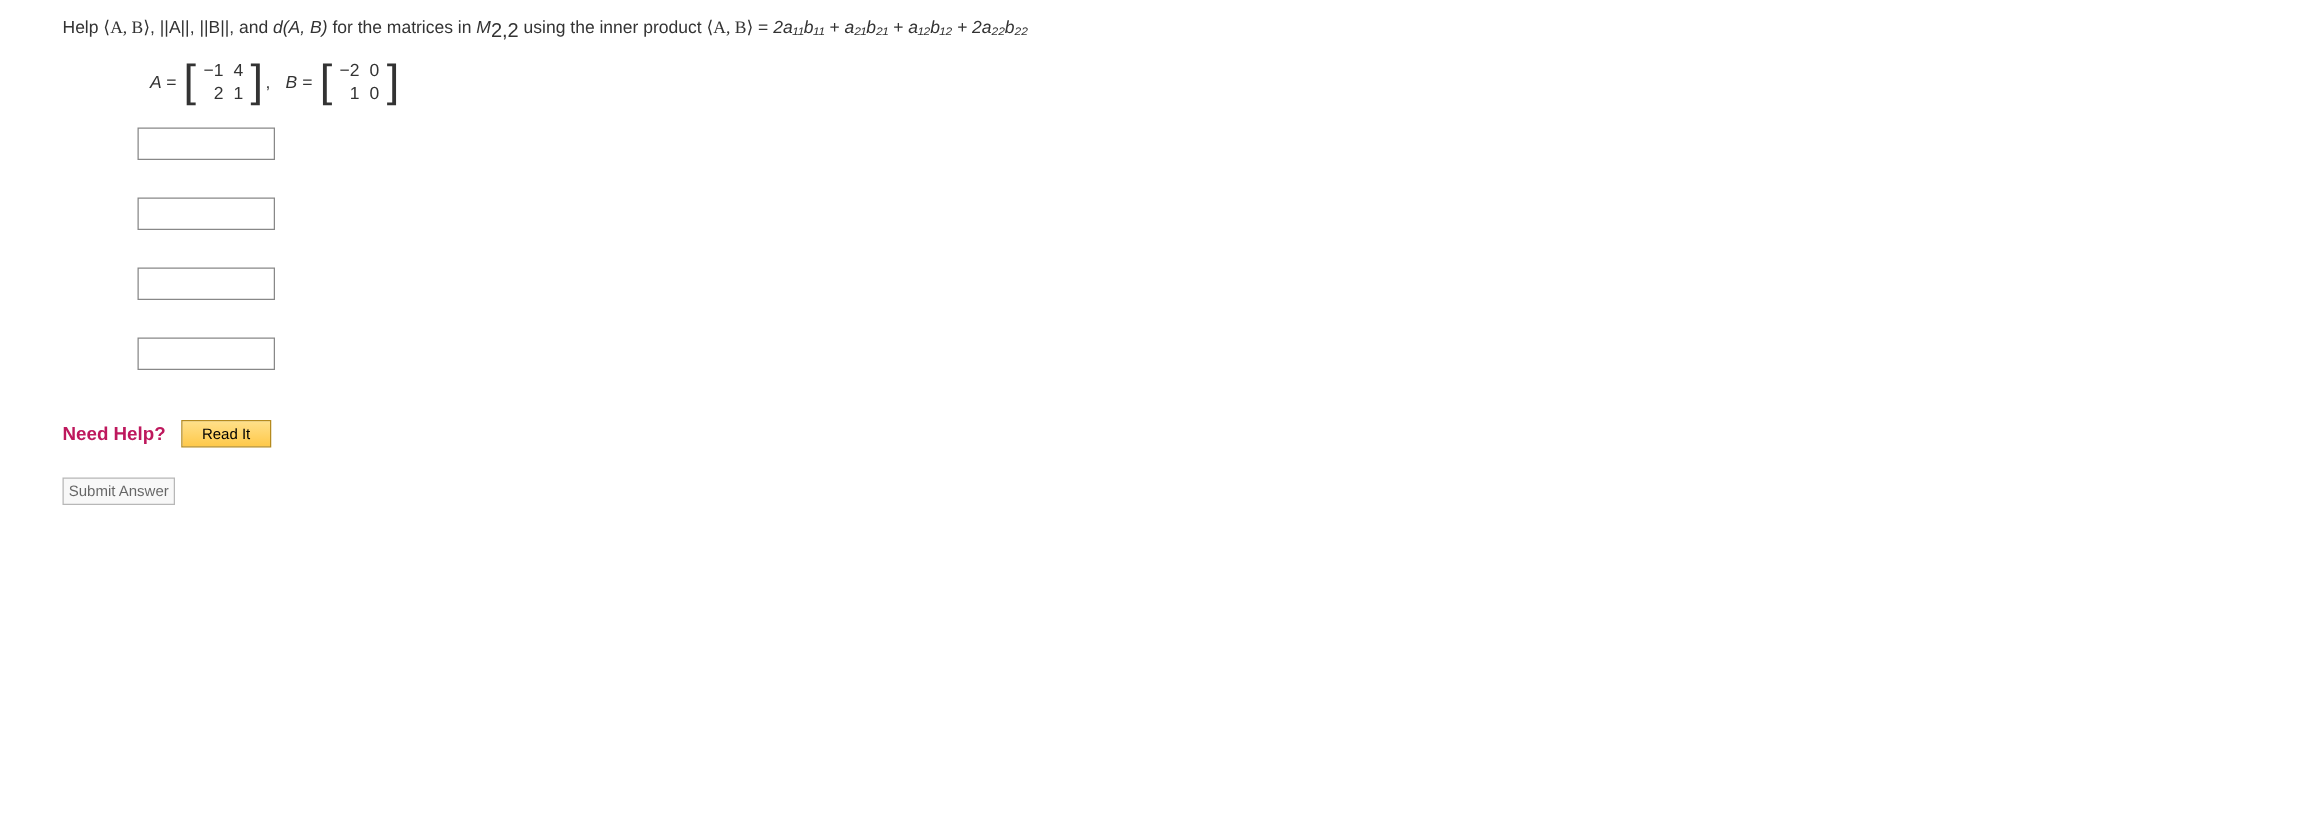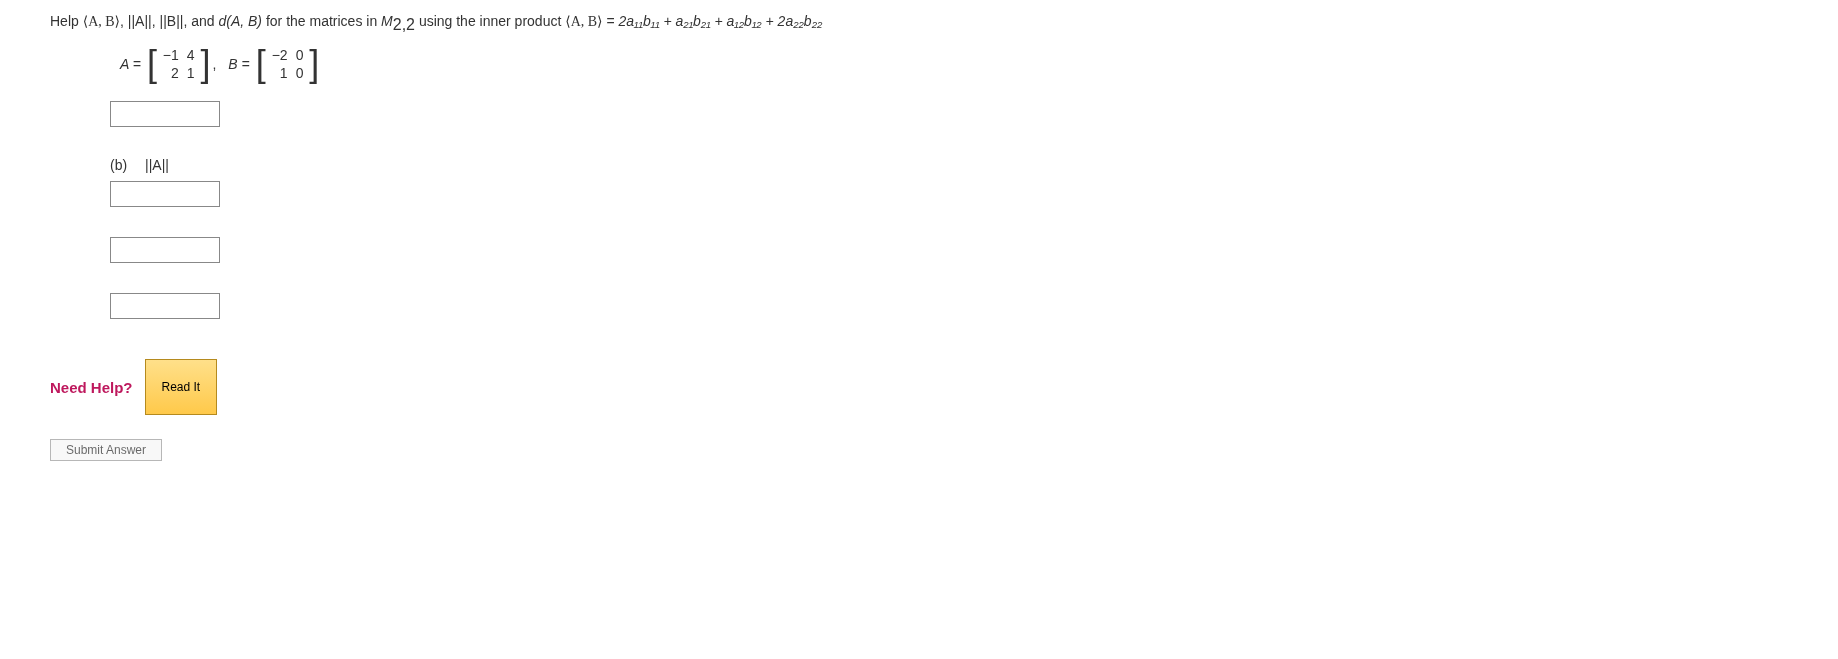--- a/index.html
+++ b/index.html
@@ -75,29 +75,29 @@
     }
     .need-help-label {
       color: #be185d;
       font-weight: bold;
       font-size: 15px;
       margin-right: 12px;
     }
     .read-it-btn {
       background: linear-gradient(#ffe08a, #ffc94a);
       border: 1px solid #b58a1e;
-      padding: 20px 16px;
+      padding: 3px 16px;
       font-size: 12px;
       cursor: pointer;
       font-family: Arial, sans-serif;
     }
     .submit-btn {
       border: 1px solid #888;
       background: #f4f4f4;
-      padding: 3px 15px;
+      padding: 3px 4px;
       font-size: 12px;
       cursor: pointer;
       opacity: 0.6;
     }
     .angle { font-family: "Times New Roman", serif; text-align: right; }
     .norm { font-style: normal; }
   </style>
 </head>
 <body>
 
@@ -139,24 +139,20 @@
     </span>
     <span class="bracket-right">]</span>
   </span>
 </div>
 
 <div class="part">
   <input type="text" class="answer-input" style="">
 </div>
 
 <div class="part">
-  <div class="part-label">
-    <span class="part-letter">(b)</span>
-    <span class="norm italic">||A||</span>
-  </div>
   <input type="text" class="answer-input" style="">
 </div>
 
 <div class="part">
   <input type="text" class="answer-input" style="">
 </div>
 
 <div class="part">
   <input type="text" class="answer-input" style="">
 </div>

